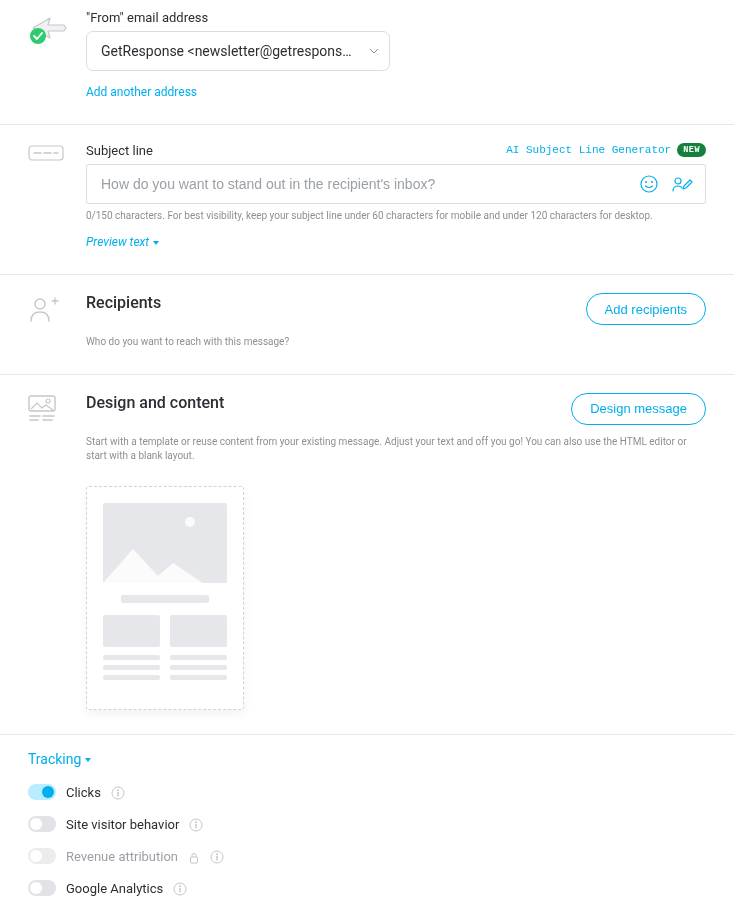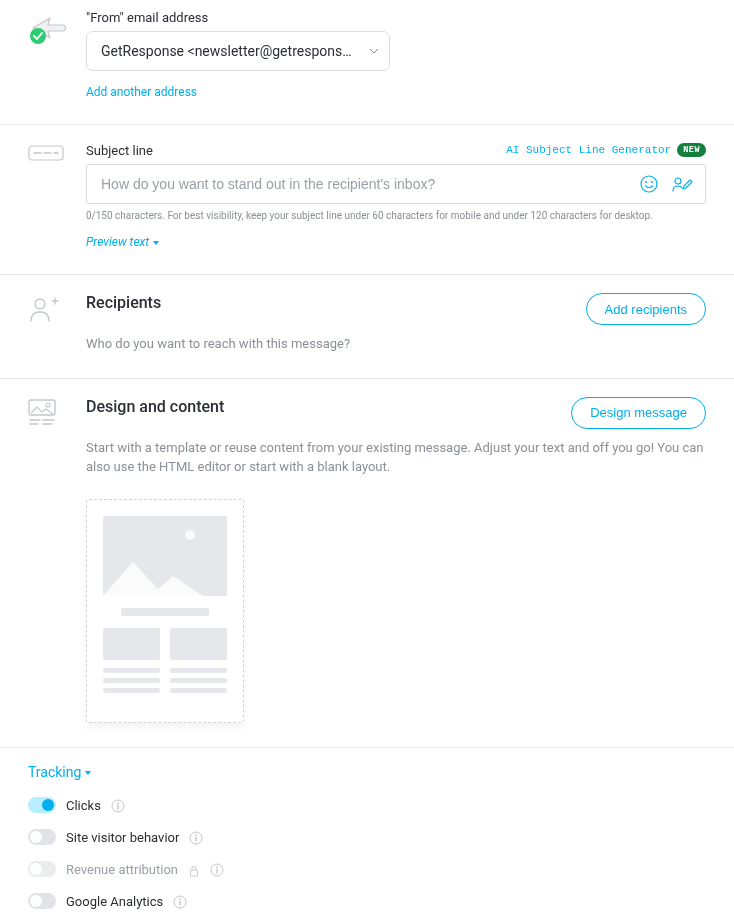--- a/index.html
+++ b/index.html
@@ -34,21 +34,21 @@
     flex:1; border:none; outline:none; font-size:14px; color:#333; background:transparent;
   }
   .input input::placeholder { color:#9aa0a6; }
 
   .input-icons { display:flex; gap:12px; align-items:center; }
 
   .helper { font-size:10px; color:#8b9095; margin-top:6px; }
 
   .section-header { display:flex; align-items:flex-start; justify-content:space-between; }
   .section-title { font-size:16px; font-weight:500; color:#2b2e33; }
-  .section-desc { font-size:13px; color:#8b9095; margin-top:10px; line-height:1.45; }
+  .section-desc { font-size:10px; color:#8b9095; margin-top:10px; line-height:1.45; }
 
   .btn-outline {
     border:1px solid #00afec; color:#00afec; background:transparent; border-radius:999px;
     height:32px; padding:0 18px; font-size:13px; cursor:pointer;
   }
 
   .new-badge {
     background:#15803d; color:#fff; font-size:8.5px; font-weight:700; padding:2px 6px; border-radius:999px;
     margin-left:6px; letter-spacing:0.5px;
   }

